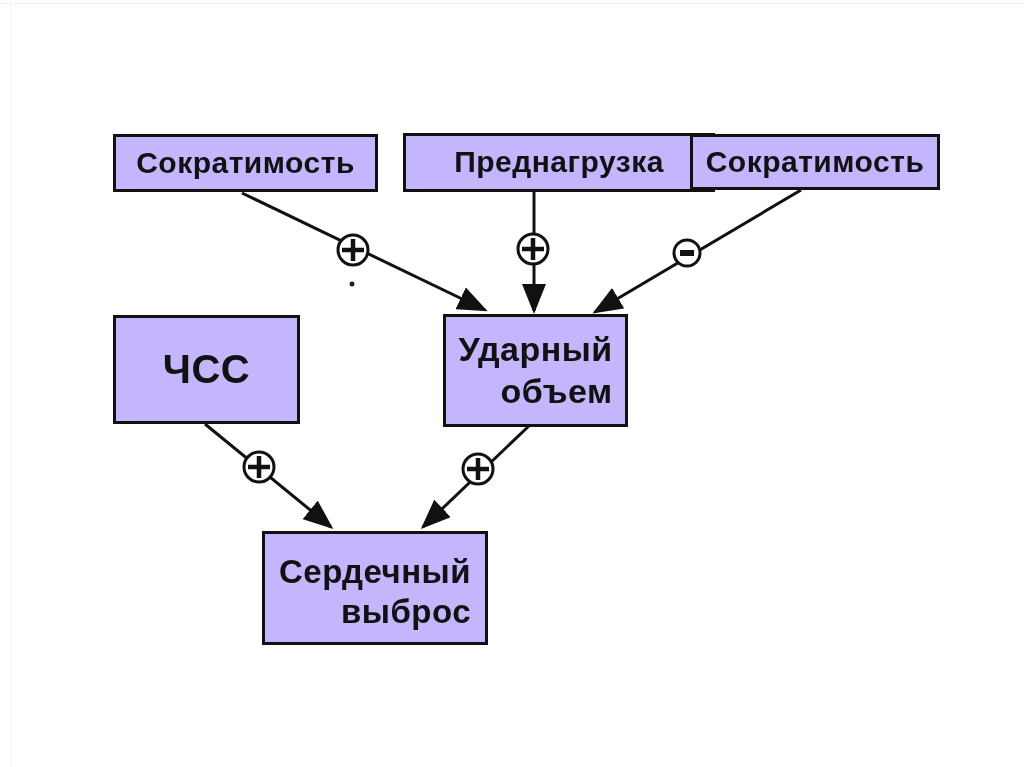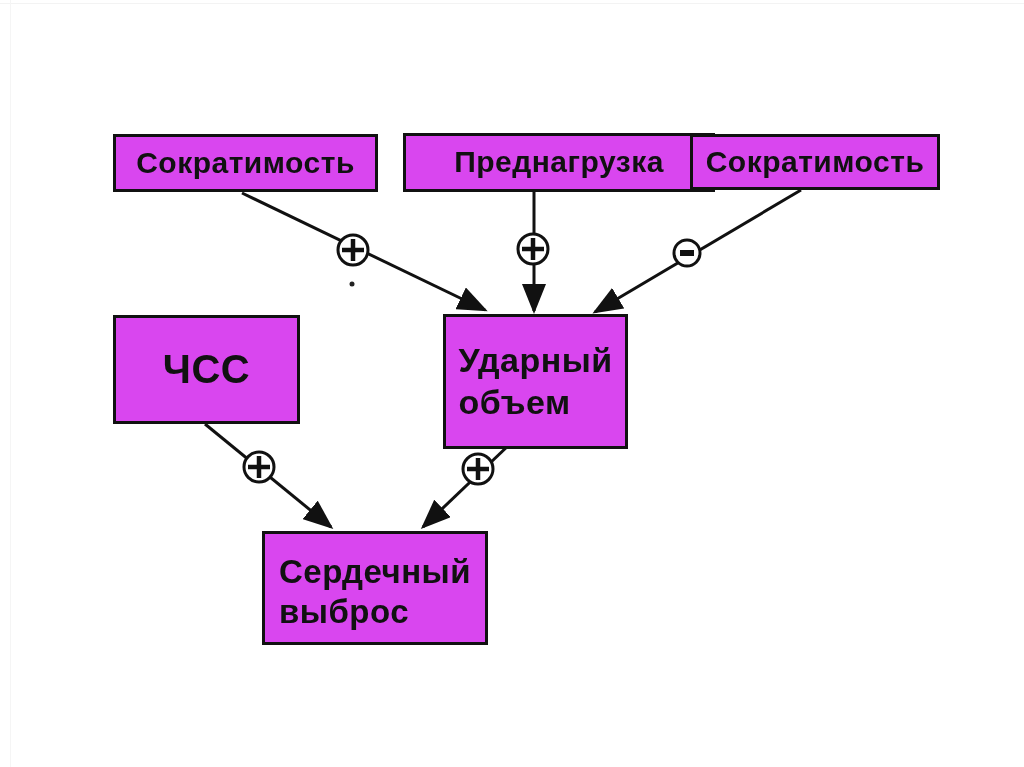--- a/index.html
+++ b/index.html
@@ -43,26 +43,26 @@
     fill: #ffffff;
     stroke: #111111;
     stroke-width: 3;
   }
   .stray-dot {
     fill: #222222;
   }
   .node {
     position: absolute;
     box-sizing: border-box;
-    background: #d946ef;
+    background: #c4b5fd;
     border: 3px solid #111111;
     display: flex;
     align-items: center;
     justify-content: center;
-    text-align: left;
+    text-align: right;
   }
   .node-label {
     font-weight: 700;
     color: #111111;
     white-space: pre-line;
     line-height: 1.22;
     letter-spacing: 0.5px;
   }
   .fs-top    { font-size: 30px; }
   .fs-hr     { font-size: 40px; }
@@ -139,21 +139,21 @@
   </div>
 
   <div class="node" style="left:690px; top:134px; width:250px; height:56px;">
     <span class="node-label fs-top">Сократимость</span>
   </div>
 
   <div class="node" style="left:113px; top:315px; width:187px; height:109px;">
     <span class="node-label fs-hr">ЧСС</span>
   </div>
 
-  <div class="node" style="left:443px; top:314px; width:185px; height:135px;">
+  <div class="node" style="left:443px; top:314px; width:185px; height:113px;">
     <span class="node-label fs-sv">Ударный
 объем</span>
   </div>
 
   <div class="node" style="left:262px; top:531px; width:226px; height:114px;">
     <span class="node-label fs-co">Сердечный
 выброс</span>
   </div>
 </div>
 

